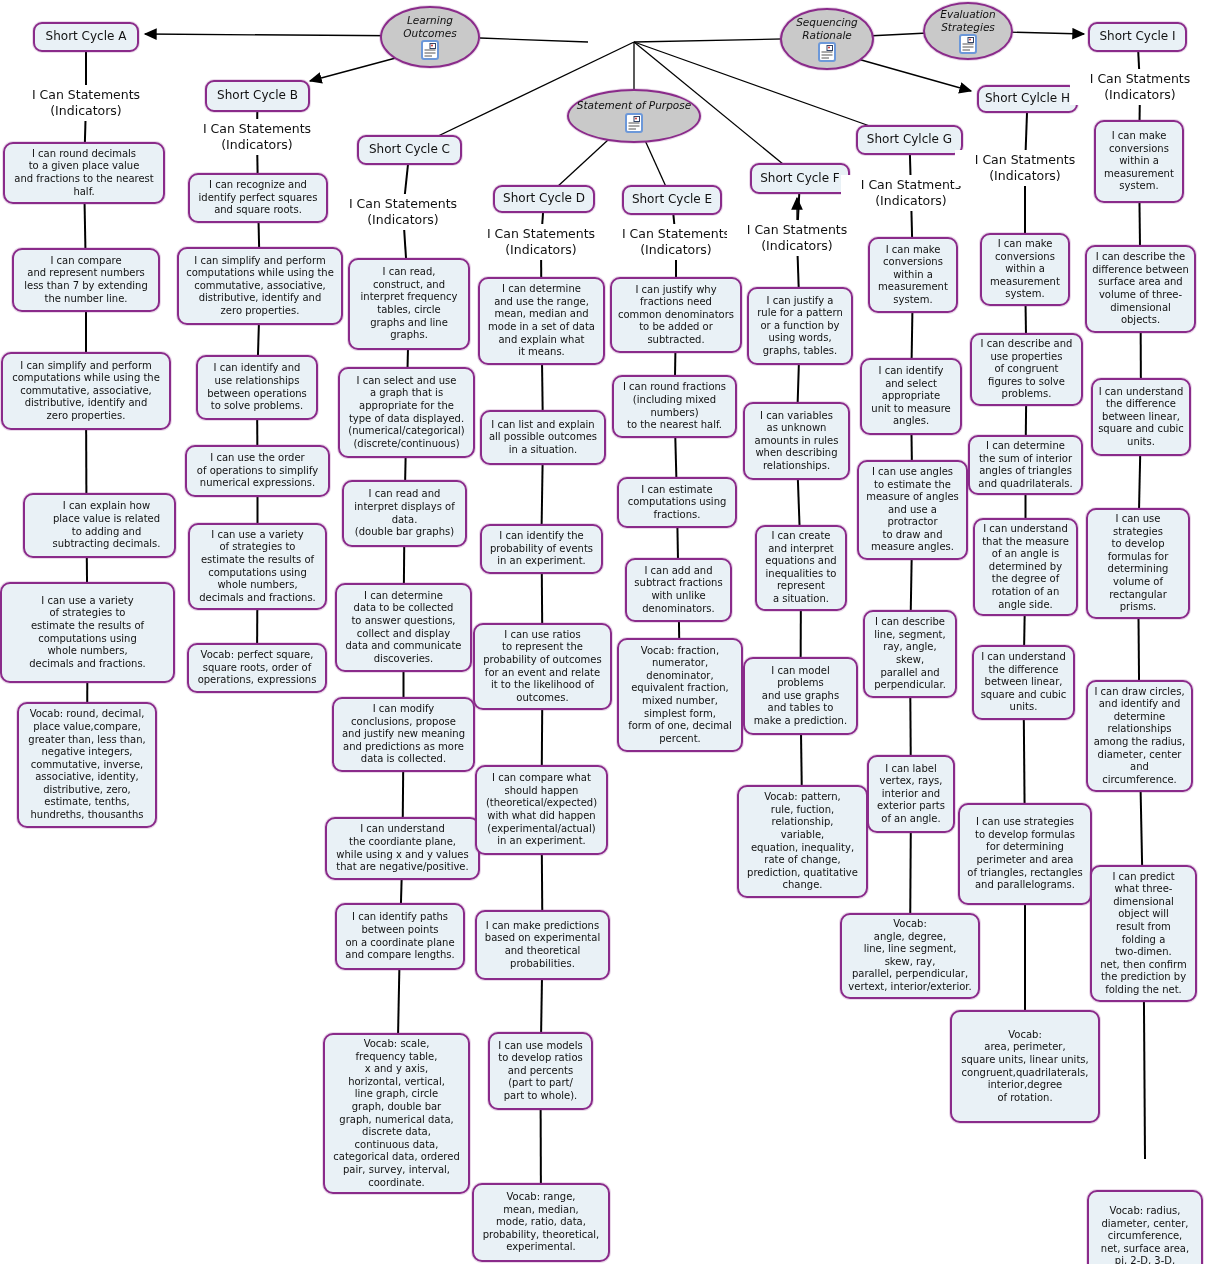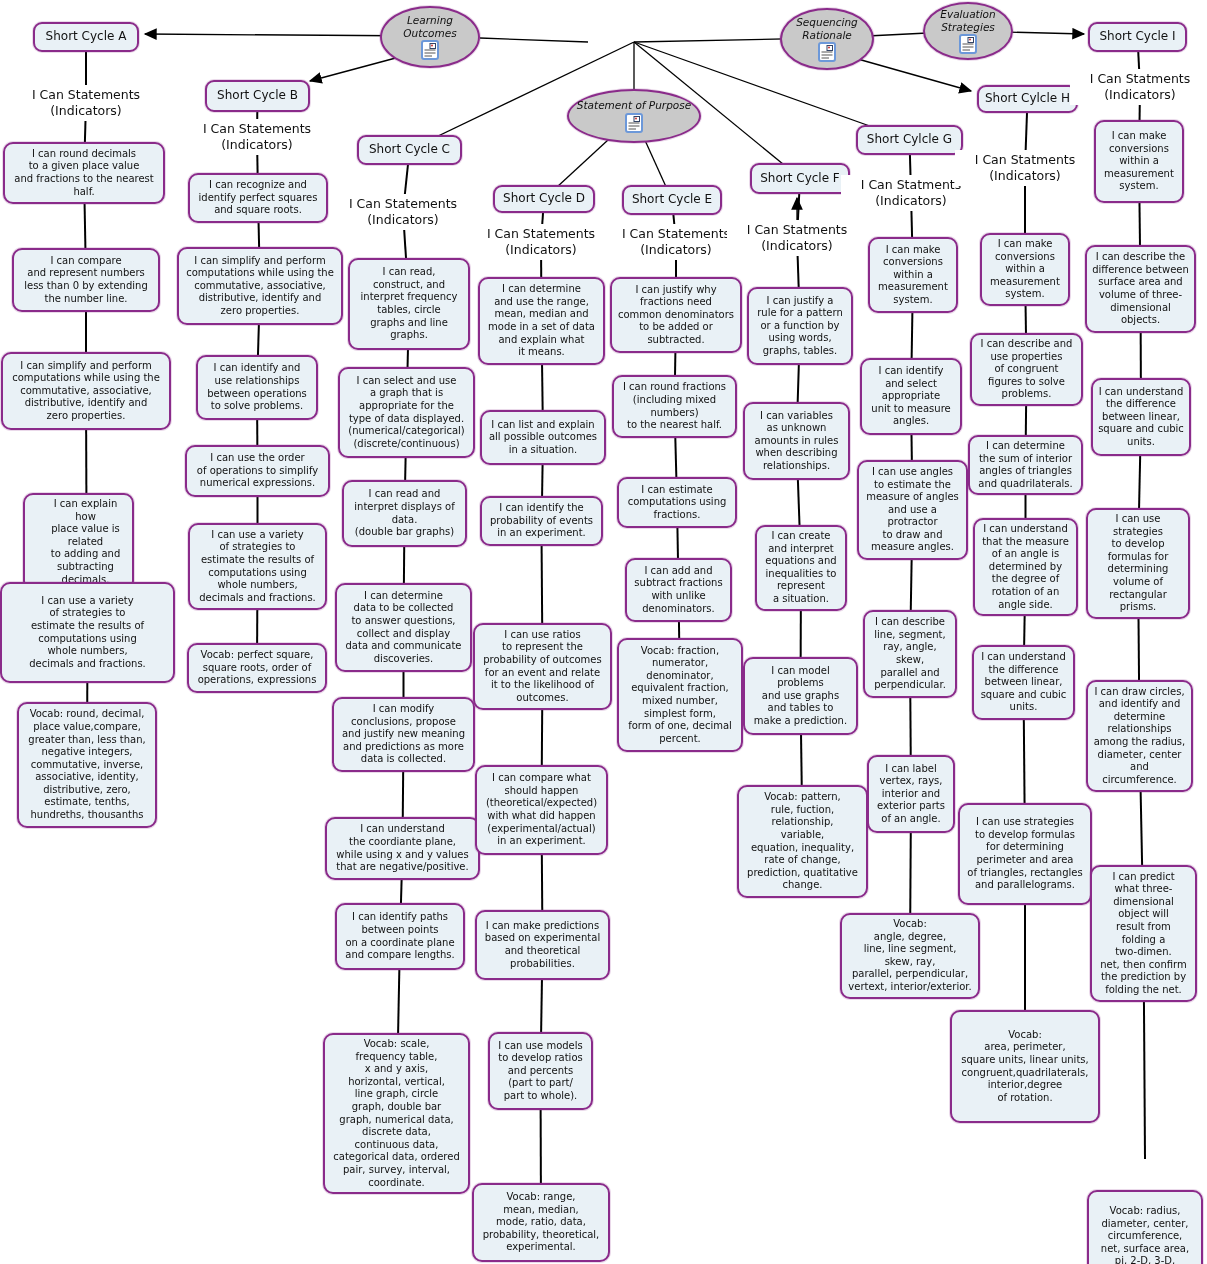--- a/index.html
+++ b/index.html
@@ -192,28 +192,28 @@
 
 <div class="node hdr" style="left: 33px; top: 22px; width: 106px; min-height: 30px;">Short Cycle A</div>
     <div class="label" style="left: 16px; top: 85px; width: 140px; min-height: 36px;">I Can Statements
 (Indicators)</div>
     <div class="node" style="left: 3px; top: 142px; width: 162px; min-height: 62px;">I can round decimals
 to a given place value
 and fractions to the nearest
 half.</div>
     <div class="node" style="left: 12px; top: 248px; width: 148px; min-height: 64px;">I can compare
 and represent numbers
-less than 0 by extending
+less than 7 by extending
 the number line.</div>
     <div class="node" style="left: 1px; top: 352px; width: 170px; min-height: 78px;">I can simplify and perform
 computations while using the
 commutative, associative,
 distributive, identify and
 zero properties.</div>
-    <div class="node" style="left: 23px; top: 493px; width: 111px; min-height: 65px; padding-left: 18px;">I can explain how
+    <div class="node" style="left: 23px; top: 493px; width: 153px; min-height: 65px; padding-left: 18px;">I can explain how
 place value is related
 to adding and
 subtracting decimals.</div>
     <div class="node" style="left: 0px; top: 582px; width: 175px; min-height: 101px;">I can use a variety
 of strategies to
 estimate the results of
 computations using
 whole numbers,
 decimals and fractions.</div>
     <div class="node" style="left: 17px; top: 702px; width: 140px; min-height: 126px;">Vocab: round, decimal,
@@ -307,21 +307,21 @@
 (Indicators)</div>
     <div class="node" style="left: 478px; top: 277px; width: 127px; min-height: 88px;">I can determine
 and use the range,
 mean, median and
 mode in a set of data
 and explain what
 it means.</div>
     <div class="node" style="left: 480px; top: 410px; width: 126px; min-height: 55px;">I can list and explain
 all possible outcomes
 in a situation.</div>
-    <div class="node" style="left: 480px; top: 496px; width: 123px; min-height: 50px;">I can identify the
+    <div class="node" style="left: 480px; top: 524px; width: 123px; min-height: 50px;">I can identify the
 probability of events
 in an experiment.</div>
     <div class="node" style="left: 473px; top: 623px; width: 139px; min-height: 87px;">I can use ratios
 to represent the
 probability of outcomes
 for an event and relate
 it to the likelihood of
 outcomes.</div>
     <div class="node" style="left: 475px; top: 765px; width: 133px; min-height: 90px;">I can compare what
 should happen

